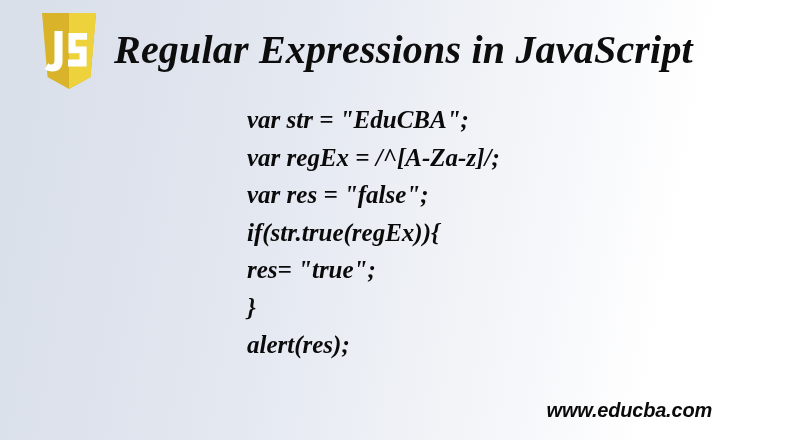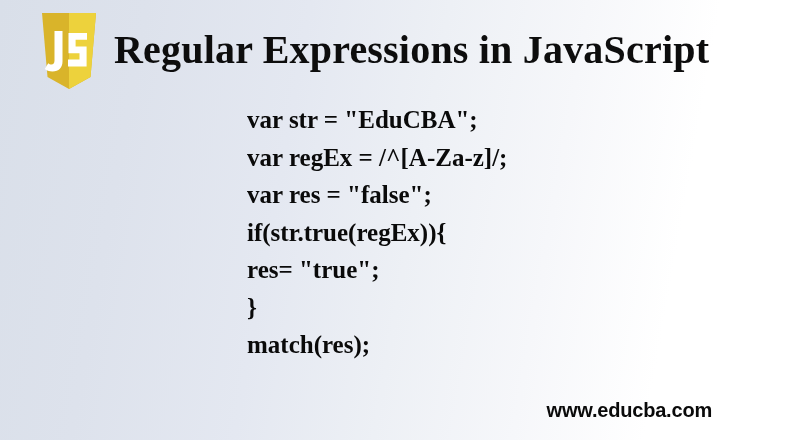--- a/index.html
+++ b/index.html
@@ -21,20 +21,21 @@
     box-sizing: border-box;
     background: linear-gradient(100deg,
                 #d9dfe9 0%,
                 #dde2ec 18%,
                 #e4e8f1 38%,
                 #edf0f5 55%,
                 #f6f7fa 72%,
                 #ffffff 88%,
                 #ffffff 100%);
     overflow: hidden;
+    font-style: italic;
   }
 
   
   .header {
     position: absolute;
     left: 0;
     top: 0;
     width: 801px;
     height: 100px;
     display: flex;
@@ -123,20 +124,20 @@
     <div class="page-title">Regular Expressions in JavaScript</div>
   </div>
 
   <div class="code-block">
     <div class="code-line">var str = "EduCBA";</div>
     <div class="code-line">var regEx = /^[A-Za-z]/;</div>
     <div class="code-line">var res = "false";</div>
     <div class="code-line">if(str.true(regEx)){</div>
     <div class="code-line">res= "true";</div>
     <div class="code-line">}</div>
-    <div class="code-line">match(res);</div>
+    <div class="code-line">alert(res);</div>
   </div>
 
   <div class="footer">
     <div class="footer-url">www.educba.com</div>
   </div>
 
 </div>
 
 </body></html>

